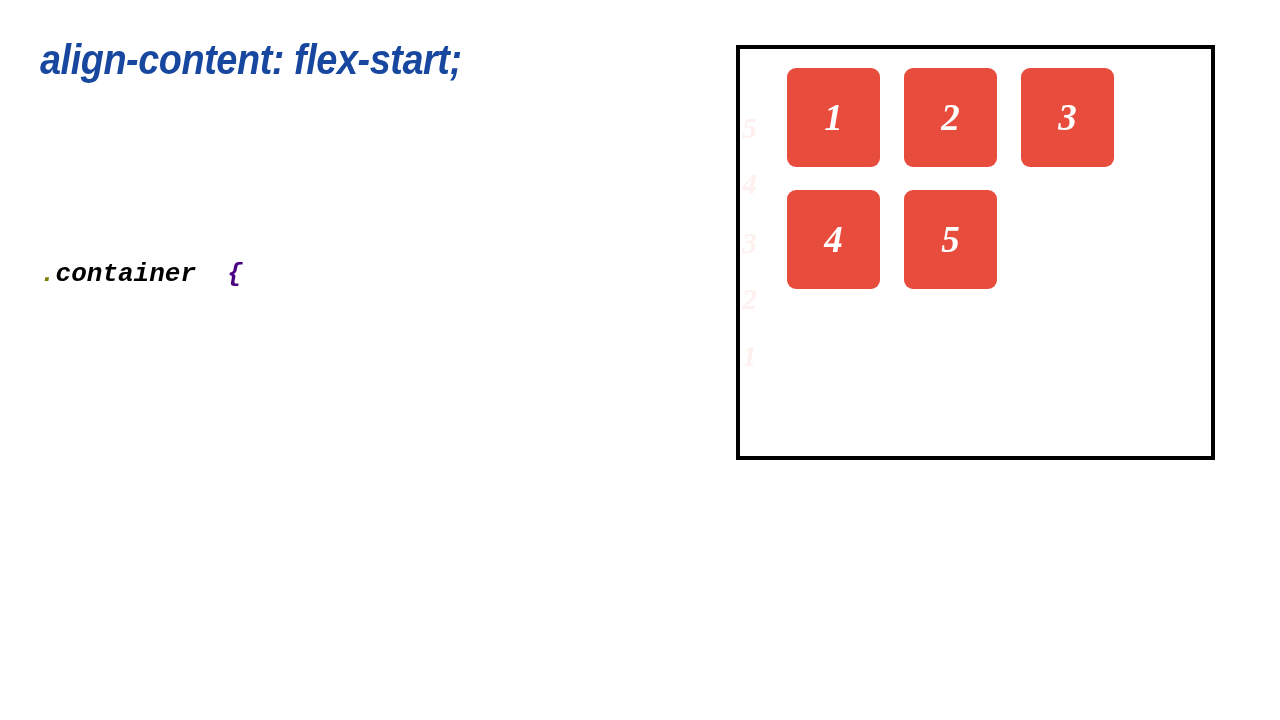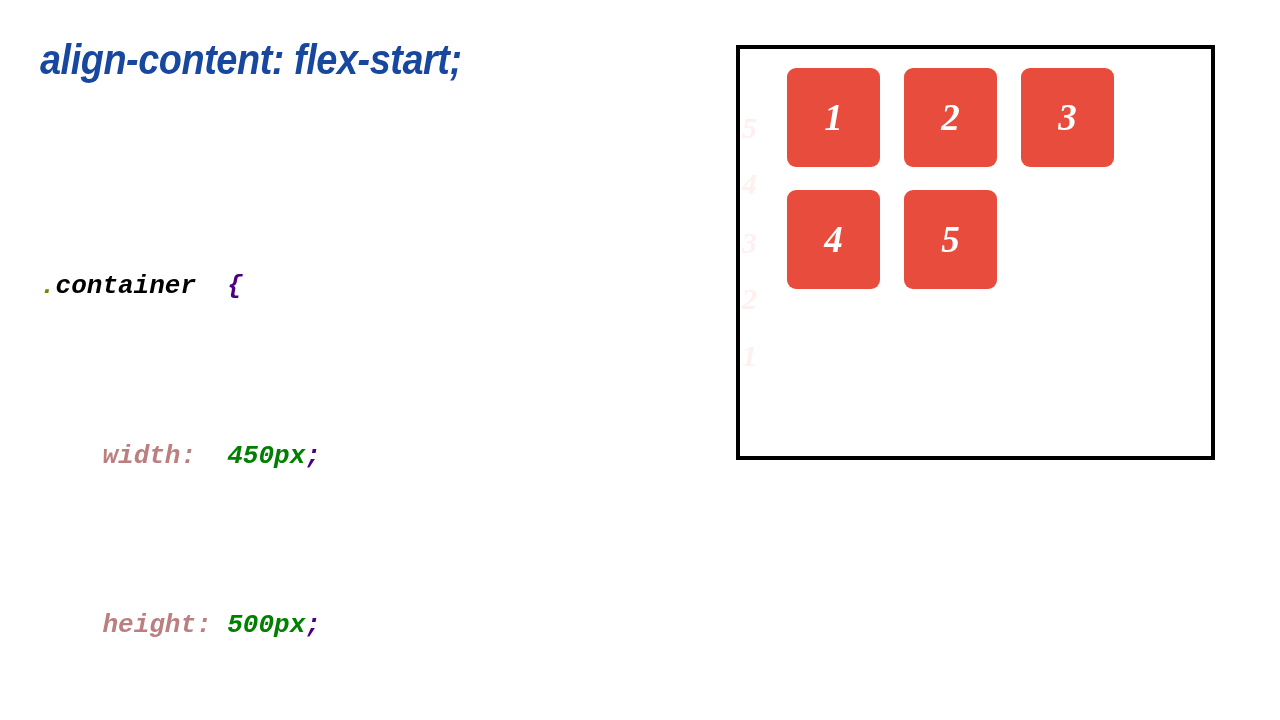--- a/index.html
+++ b/index.html
@@ -43,21 +43,20 @@
     top: 137px;
     font-family: "Liberation Mono", "DejaVu Sans Mono", monospace;
     font-size: 26px;
     line-height: 39.4px;
     white-space: pre;
     font-weight: bold;
   }
   .code-line {
     white-space: pre;
     height: 39.4px;
-    margin-top: 12px;
   }
 
   .tok-sel      { color: #000000; }
   .tok-dot      { color: #808000; }
   .tok-brace    { color: #4b0082; }
   .tok-prop     { color: #bc7f80; font-weight: bold; }
   .tok-val-num  { color: #008000; }
   .tok-semi     { color: #4b0082; }
   .tok-plain    { color: #000000; }
 
@@ -123,23 +122,21 @@
 <body>
 
 <div id="slide">
 
   <div id="title">align-content: flex-start;</div>
 
   <div id="code-block">
 
     <div class="code-line"><span class="tok-dot">.</span><span class="tok-sel">container</span><span class="tok-plain">  </span><span class="tok-brace">{</span></div>
 
-    <div class="code-line"><span class="tok-plain">    </span><span class="tok-prop">width:</span><span class="tok-plain">  </span><span class="tok-val-num">450px</span><span class="tok-semi">;</span></div>
 
-    <div class="code-line"><span class="tok-plain">    </span><span class="tok-prop">height:</span><span class="tok-plain"> </span><span class="tok-val-num">500px</span><span class="tok-semi">;</span></div>
 
     
 
     
 
     
 
     
 
     

